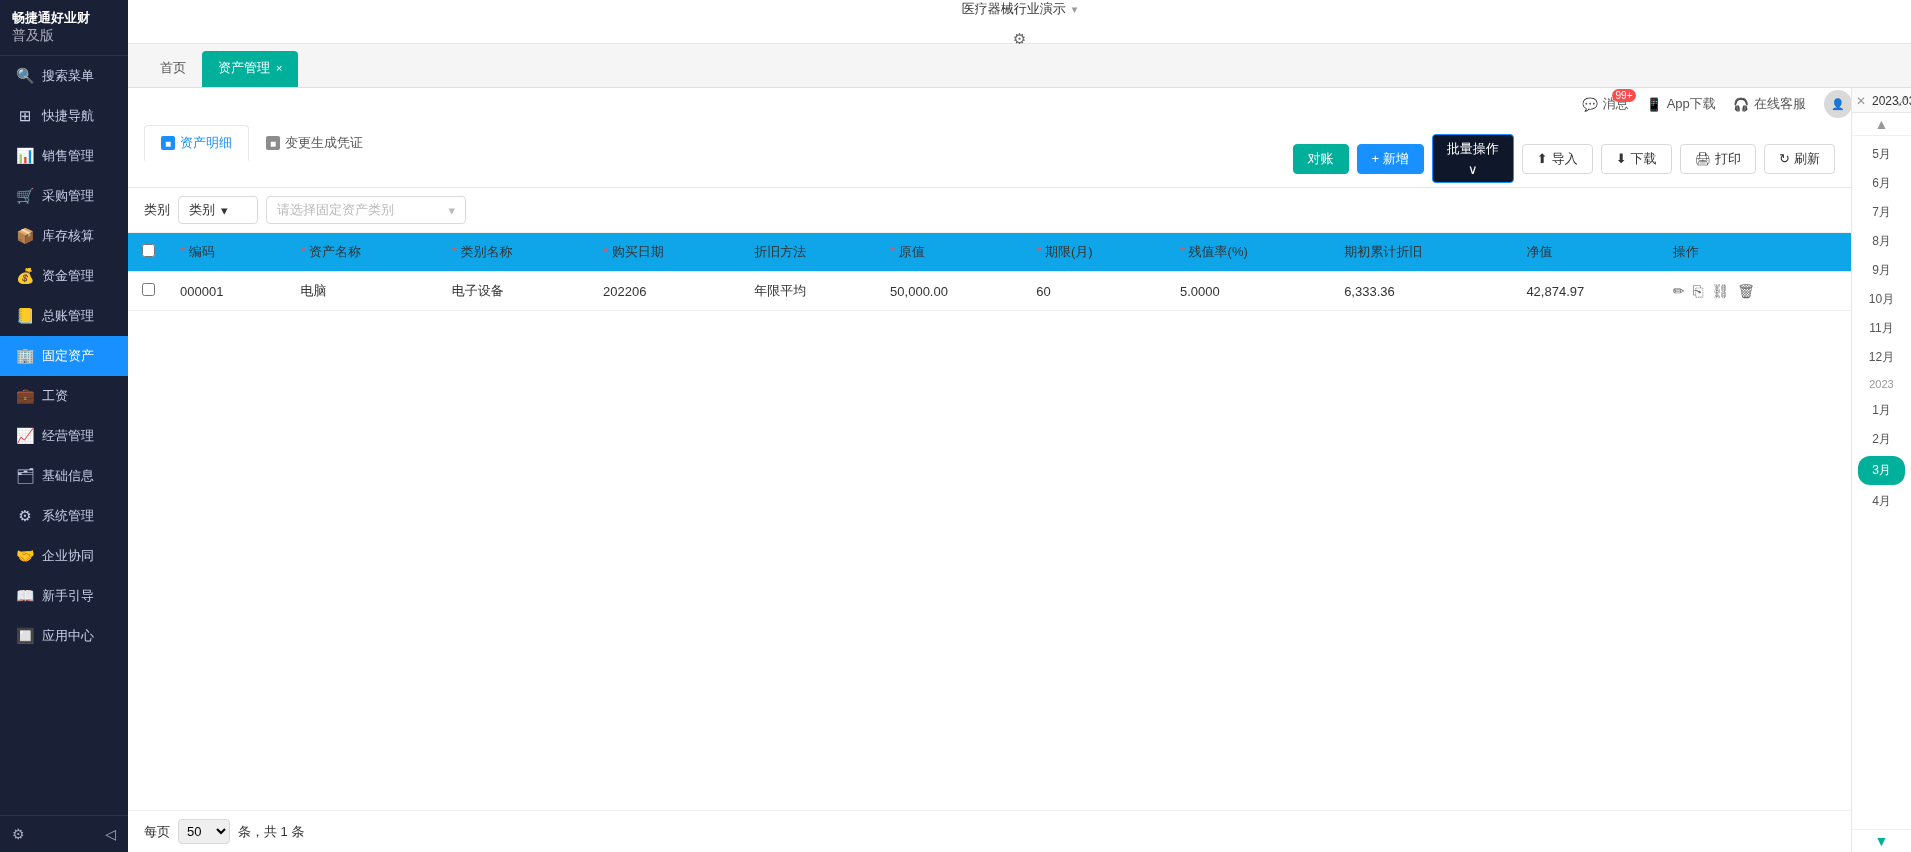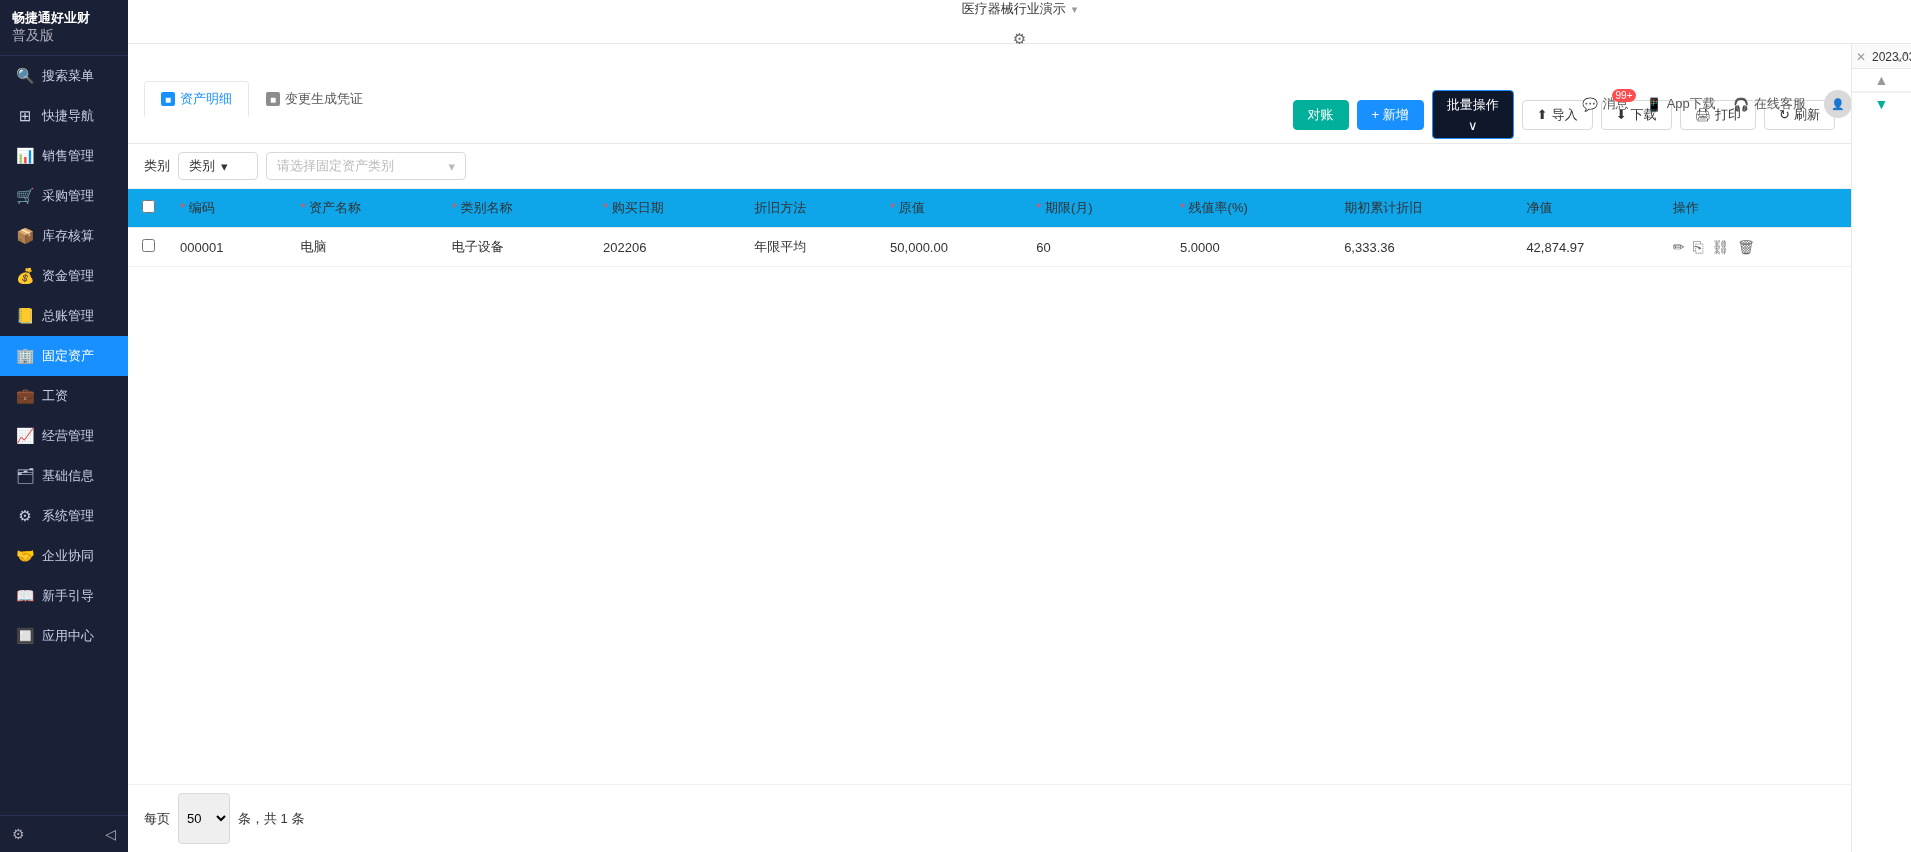--- a/index.html
+++ b/index.html
@@ -337,21 +337,21 @@
       background: #fff;
       border-top: 1px solid #f0f0f0;
       gap: 8px;
       font-size: 13px;
       color: #333;
       flex-shrink: 0;
     }
     .pagination select {
       border: 1px solid #d9d9d9;
       border-radius: 4px;
-      padding: 16px 4px;
+      padding: 3px 4px;
       font-size: 13px;
     }
 
     
     .date-sidebar {
       width: 60px;
       background: #fff;
       border-left: 1px solid #e8e8e8;
       display: flex;
       flex-direction: column;
@@ -485,20 +485,29 @@
         <span>🎧</span>
         <span>在线客服</span>
       </div>
       <div class="topbar-right-item">
         <div class="topbar-avatar">👤</div>
         <span>畅捷通</span>
       </div>
     </div>
   </div>
 
+  <div class="tabbar">
+    <div class="tab">
+      <span>首页</span>
+    </div>
+    <div class="tab active">
+      <span>资产管理</span>
+      <span class="tab-close">×</span>
+    </div>
+  </div>
 
   <div class="page-content">
 
     <div class="content-area">
 
       <div class="subtab-bar">
         <div class="subtab active">
           <span class="subtab-icon blue">■</span>
           <span>资产明细</span>
         </div>
@@ -610,20 +619,35 @@
       <div style="position:relative; padding:6px 6px 4px; border-bottom:1px solid #e8e8e8; background:#fafafa;">
         <span style="position:absolute;left:4px;top:6px;cursor:pointer;color:#999;font-size:12px;">✕</span>
         <span style="position:absolute;right:4px;top:6px;cursor:pointer;color:#999;font-size:12px;">⤢</span>
         <div style="text-align:center; font-size:12px; color:#333; font-weight:500; padding:0 14px;">2023.03</div>
       </div>
 
       <div style="display:flex;align-items:center;justify-content:center;padding:3px 0;border-bottom:1px solid #f0f0f0;">
         <span style="color:#999;cursor:pointer;font-size:14px;">▲</span>
       </div>
 
+      <div class="date-list">
+        <div class="date-item">5月</div>
+        <div class="date-item">6月</div>
+        <div class="date-item">7月</div>
+        <div class="date-item">8月</div>
+        <div class="date-item">9月</div>
+        <div class="date-item">10月</div>
+        <div class="date-item">11月</div>
+        <div class="date-item">12月</div>
+        <div class="date-item year-label">2023</div>
+        <div class="date-item">1月</div>
+        <div class="date-item">2月</div>
+        <div class="date-item current">3月</div>
+        <div class="date-item">4月</div>
+      </div>
 
       <div style="display:flex;align-items:center;justify-content:center;padding:3px 0;border-top:1px solid #f0f0f0;">
         <span style="color:#00b09b;cursor:pointer;font-size:14px;">▼</span>
       </div>
     </div>
 
   </div>
 </div>
 
 </body></html>

